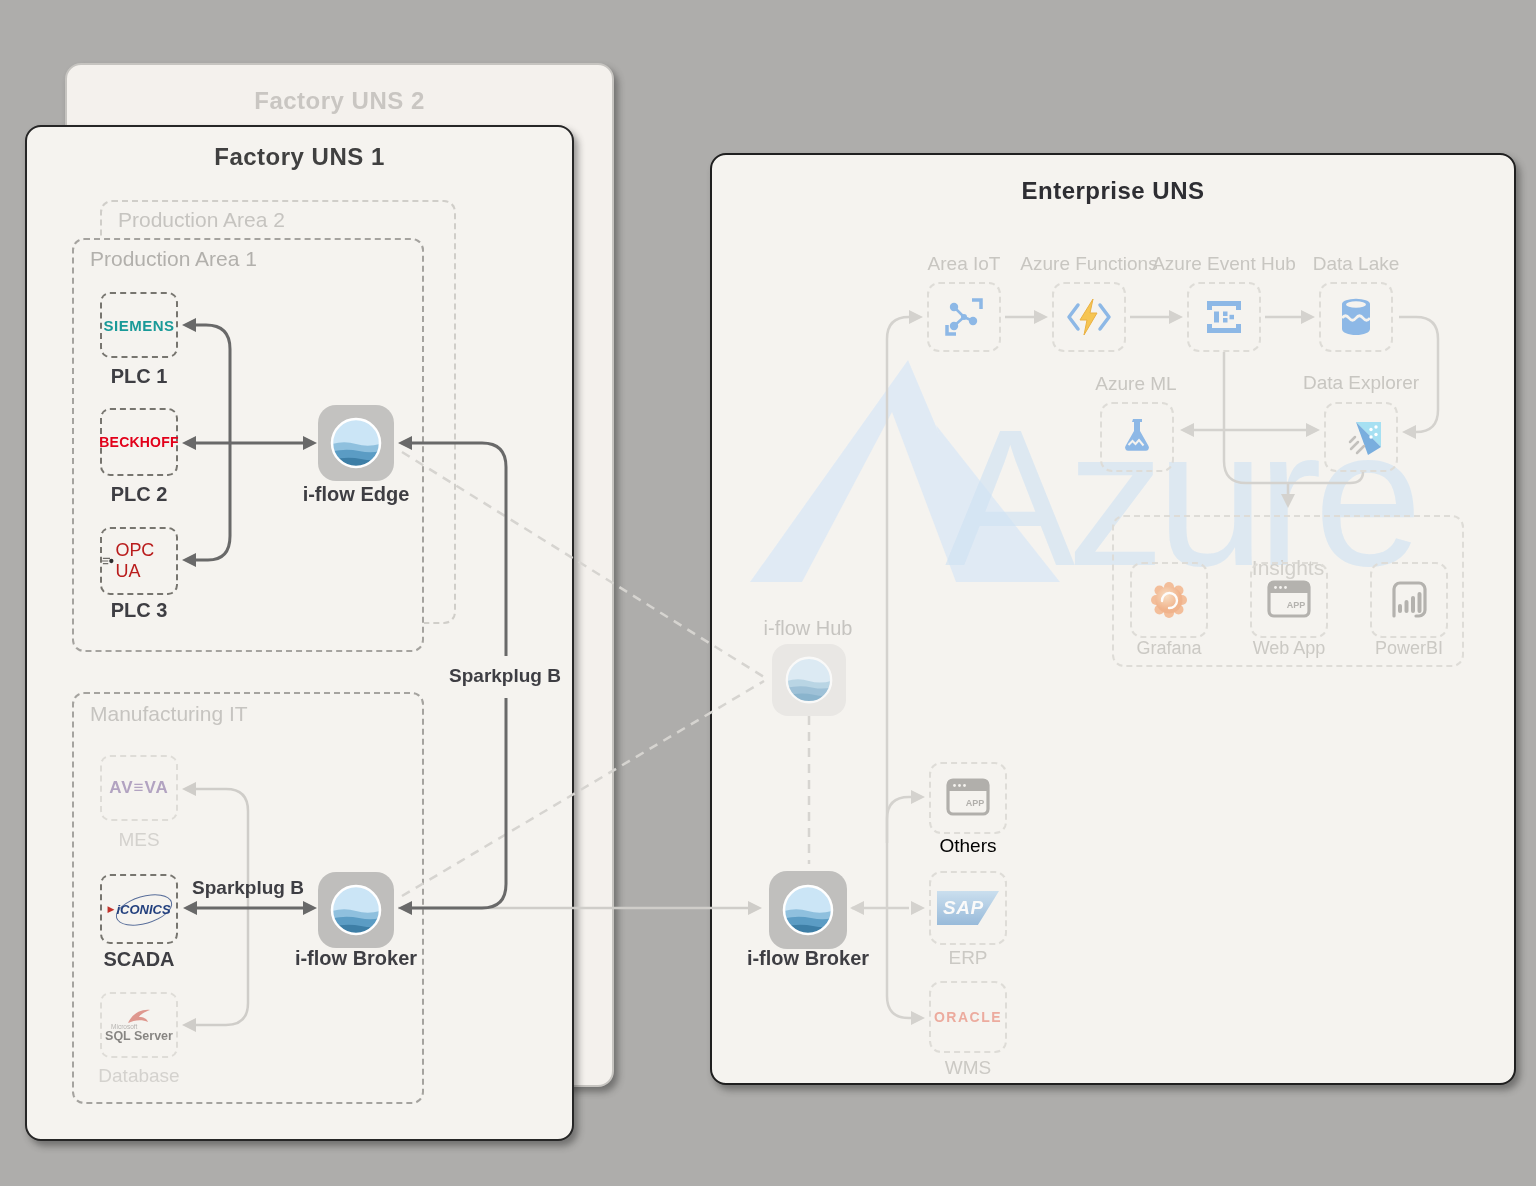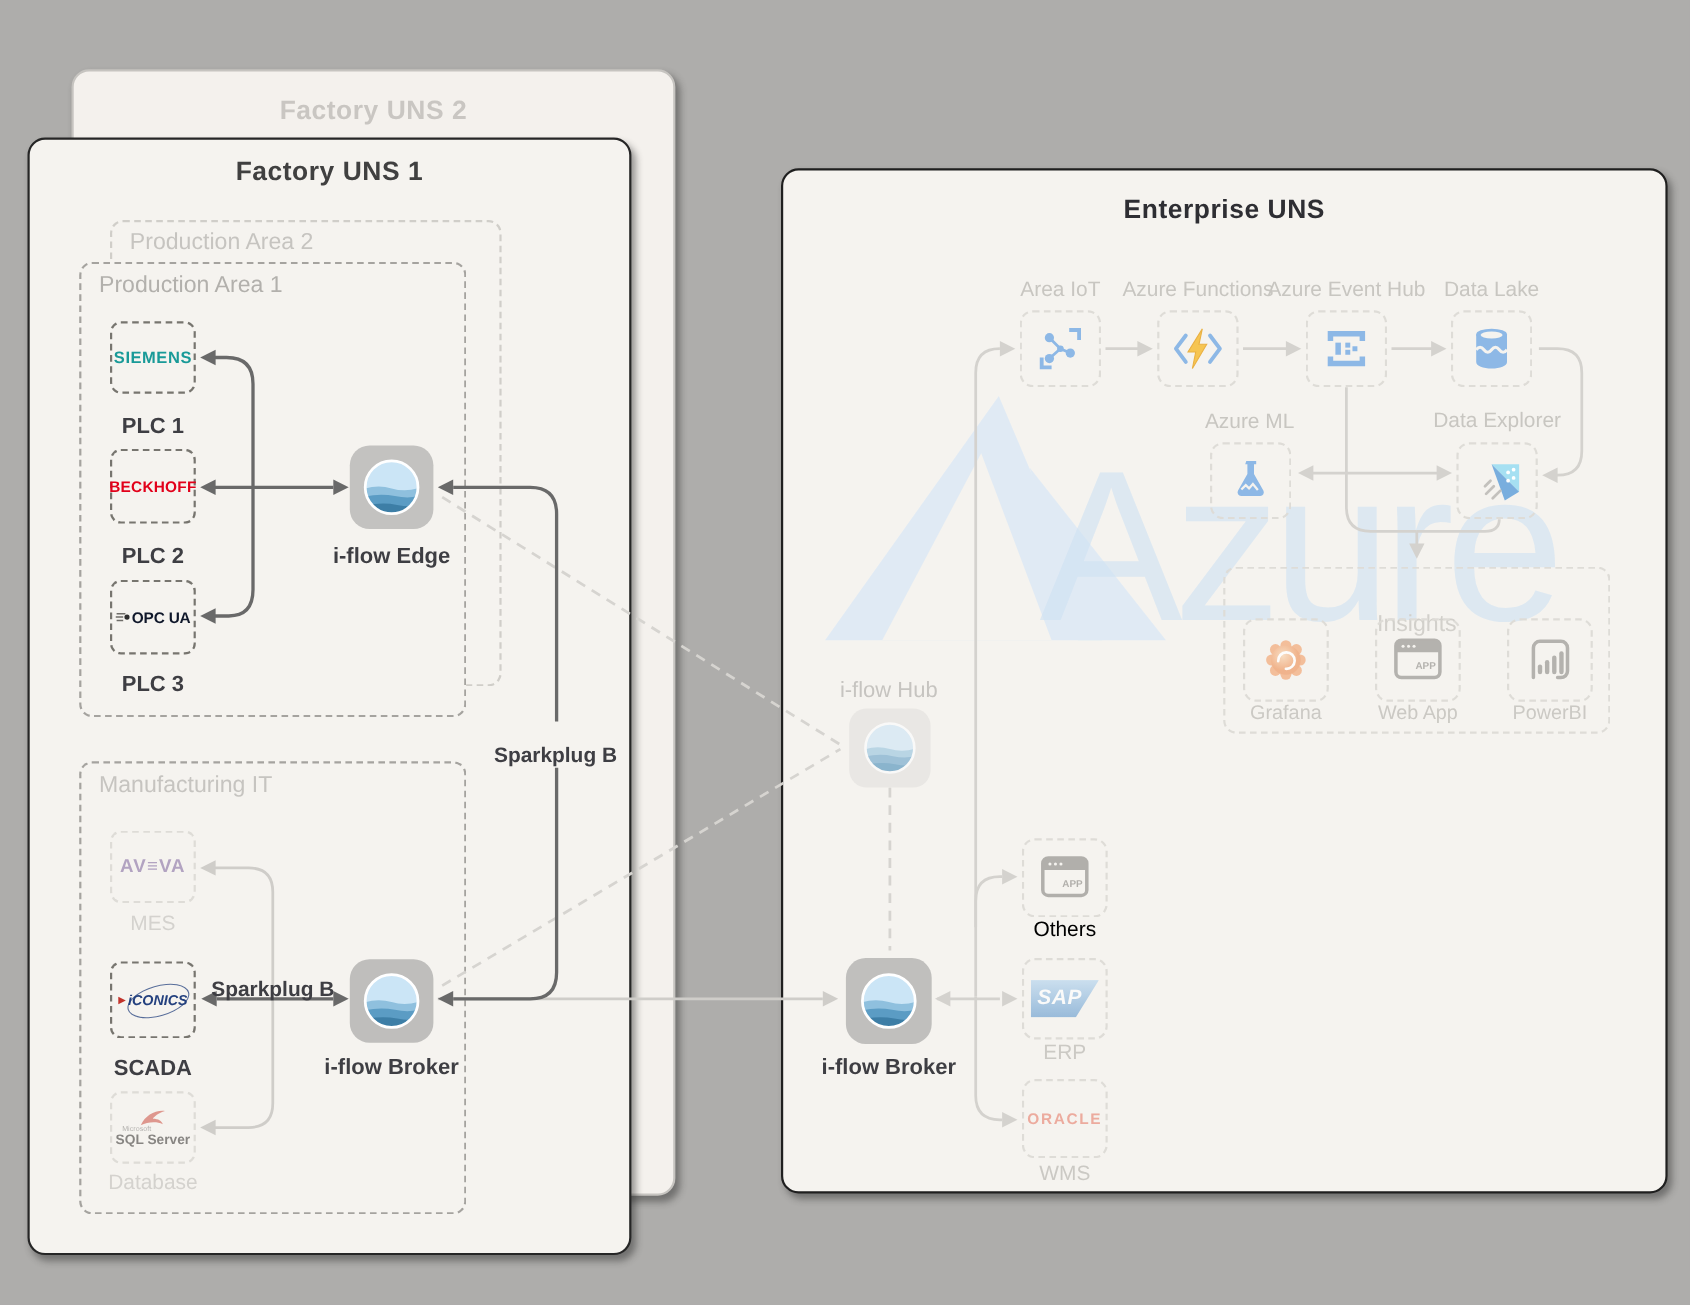--- a/index.html
+++ b/index.html
@@ -7,29 +7,29 @@
          font-family:"Liberation Sans", sans-serif;}
   .abs{position:absolute;box-sizing:border-box;}
   .panel{background:#f5f3ef;border-radius:16px;box-shadow:4px 5px 7px rgba(40,40,40,.45);}
   .ptitle{position:absolute;left:0;width:100%;text-align:center;font-weight:bold;font-size:24px;letter-spacing:.5px;}
   .dashbox{border:2px dashed #a5a39f;border-radius:12px;}
   .dashbox-faint{border:2px dashed #d0cec9;border-radius:12px;}
   .devbox{border:2px dashed #77756f;border-radius:10px;background:#f5f3ef;display:flex;align-items:center;justify-content:center;}
   .devbox-faded{border:2px dashed #dedcd7;border-radius:10px;background:#f5f3ef;display:flex;align-items:center;justify-content:center;}
   .azbox{border:2px dashed #dedcd7;border-radius:12px;display:flex;align-items:center;justify-content:center;}
   .arealbl{position:absolute;font-size:21px;font-weight:400;}
-  .nlabel{position:absolute;text-align:center;font-weight:bold;font-size:20px;color:#3e3e43;margin-top:12px;}
+  .nlabel{position:absolute;text-align:center;font-weight:bold;font-size:20px;color:#3e3e43;}
   .flabel{position:absolute;text-align:center;font-size:19px;font-weight:500;color:#c8c6c1;}
   .iflow{border-radius:18px;display:flex;align-items:center;justify-content:center;}
   .iflow.active{background:#c3c2c0;}
   .iflow.faded{background:#e9e7e4;}
   .siemens{color:#199a98;font-weight:bold;font-size:15px;letter-spacing:.5px;}
   .beckhoff{color:#e2001a;font-weight:bold;font-size:14px;letter-spacing:.2px;}
   .opcua{display:flex;align-items:center;gap:2px;}
-  .opcua span{font-weight:700;font-size:14px;color:#0f172a;letter-spacing:-.2px;}
+  .opcua span{font-weight:400;font-size:18px;color:#b91c1c;letter-spacing:-.2px;}
   .aveva{color:#b2a3c1;font-weight:bold;font-size:17px;letter-spacing:1px;}
   .iconics{position:relative;display:flex;align-items:center;}
   .iconics .tri{color:#c2332b;font-size:9px;margin-right:2px;}
   .iconics .ictext{font-style:italic;font-weight:800;font-size:13px;color:#23407e;}
   .iconics .swoosh{position:absolute;left:8px;top:-6px;width:56px;height:26px;border:1.6px solid rgba(35,64,126,.75);
                    border-radius:50%;transform:rotate(-16deg);pointer-events:none;}
   .sqlsrv{opacity:.6;text-align:center;line-height:1;}
   .sqlsrv .ms{display:block;font-size:6.5px;color:#8b8987;text-align:left;margin:0 0 0 6px;}
   .sqlsrv .sq{display:block;font-size:12.5px;font-weight:600;color:#3f3d3b;}
   .saplogo{width:62px;height:34px;clip-path:polygon(0 0,100% 0,66% 100%,0 100%);

